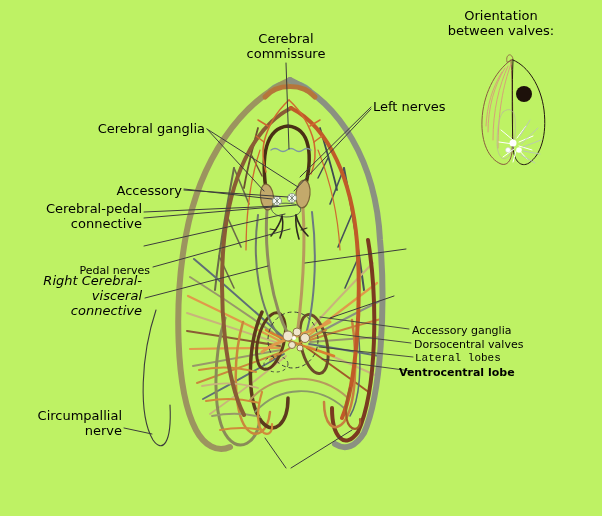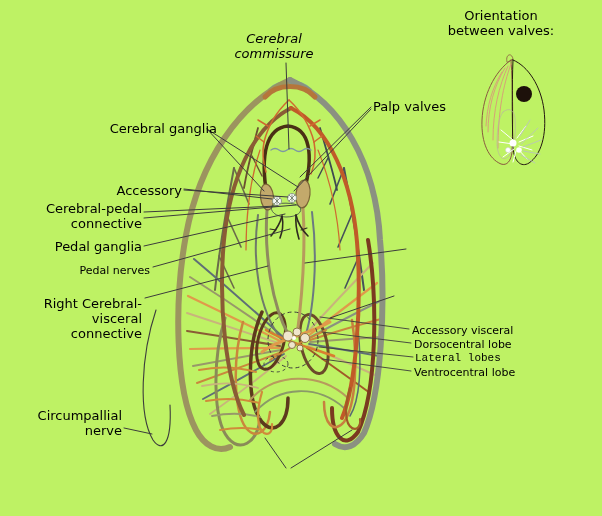--- a/index.html
+++ b/index.html
@@ -226,47 +226,46 @@
     </g>
     <circle cx="513" cy="143" r="3.5" fill="#ffffff" stroke="none"></circle>
     <circle cx="519" cy="150" r="2.8" fill="#ffffff" stroke="none"></circle>
     <circle cx="508" cy="150" r="2.5" fill="#ffffff" stroke="#cccccc" stroke-width="0.5"></circle>
   </g>
 </svg>
 
 <div class="lbl c" style="left:430px;top:8px;width:142px;">Orientation
 between valves:</div>
 
-<div class="lbl c" style="left:216px;top:31px;width:116px;font-style:italic;">Cerebral
+<div class="lbl c" style="left:228px;top:31px;width:116px;">Cerebral
 commissure</div>
 
-<div class="lbl" style="left:373px;top:99px;">Palp valves</div>
-
-<div class="lbl r" style="left:92px;top:121px;width:125px;">Cerebral ganglia</div>
+<div class="lbl" style="left:373px;top:99px;">Left nerves</div>
+
+<div class="lbl r" style="left:80px;top:121px;width:125px;">Cerebral ganglia</div>
 
 <div class="lbl r" style="left:80px;top:183px;width:102px;">Accessory</div>
 
 <div class="lbl r" style="left:30px;top:201px;width:112px;">Cerebral-pedal
 connective</div>
 
-<div class="lbl r" style="left:40px;top:239px;width:102px;">Pedal ganglia</div>
 
 <div class="lbl r small" style="left:60px;top:265px;width:90px;">Pedal nerves</div>
 
 
-<div class="lbl r" style="left:32px;top:296px;width:110px;">Right Cerebral-
+<div class="lbl r" style="left:32px;top:273px;width:110px;font-style:italic;">Right Cerebral-
 visceral
 connective</div>
 
 
-<div class="lbl small" style="left:412px;top:325px;">Accessory visceral</div>
-
-<div class="lbl small" style="left:414px;top:339px;">Dorsocentral lobe</div>
+<div class="lbl small" style="left:412px;top:325px;">Accessory ganglia</div>
+
+<div class="lbl small" style="left:414px;top:339px;">Dorsocentral valves</div>
 
 <div class="lbl small" style="left:415px;top:353px;font-family:Liberation Mono, monospace;">Lateral lobes</div>
 
-<div class="lbl small" style="left:414px;top:367px;">Ventrocentral lobe</div>
+<div class="lbl small" style="left:399px;top:367px;font-weight:bold;">Ventrocentral lobe</div>
 
 <div class="lbl r" style="left:22px;top:408px;width:100px;">Circumpallial
 nerve</div>
 
 
 </div>
 
 </body></html>

